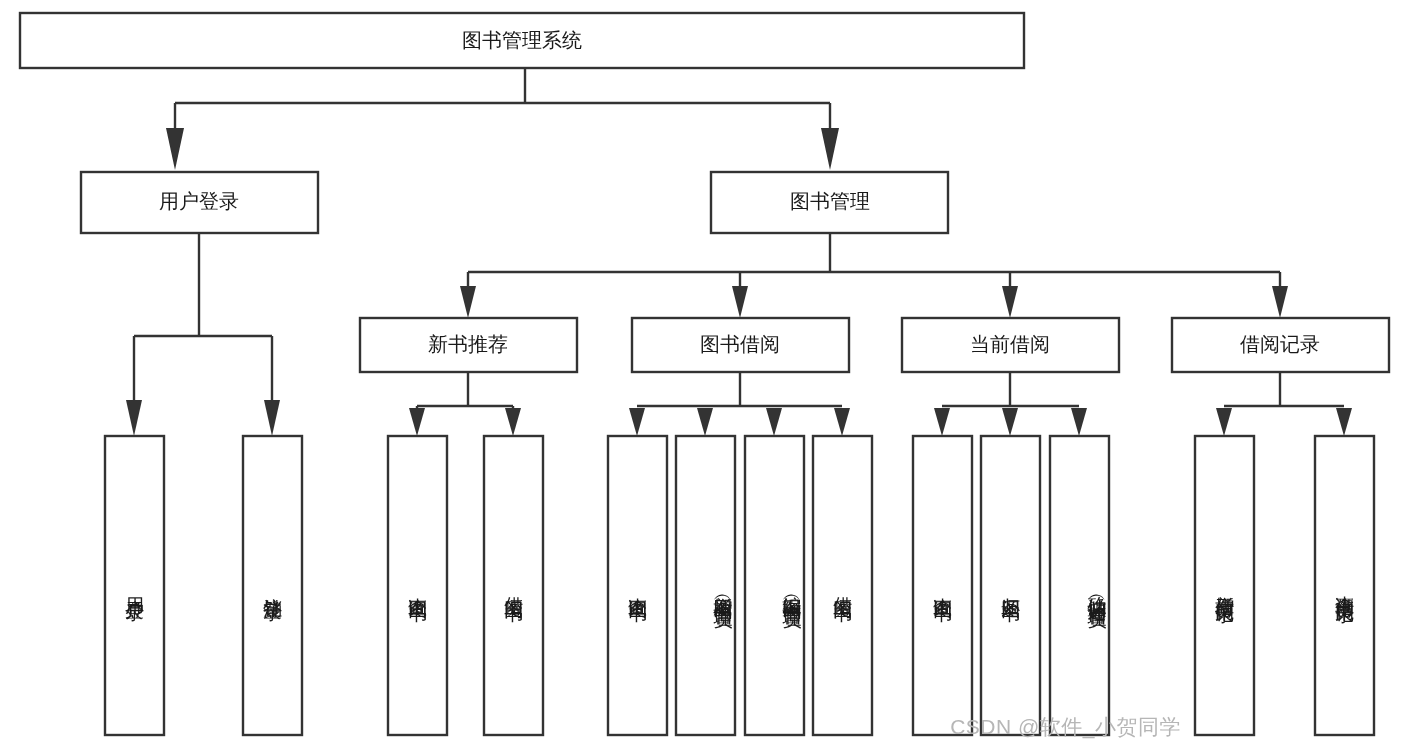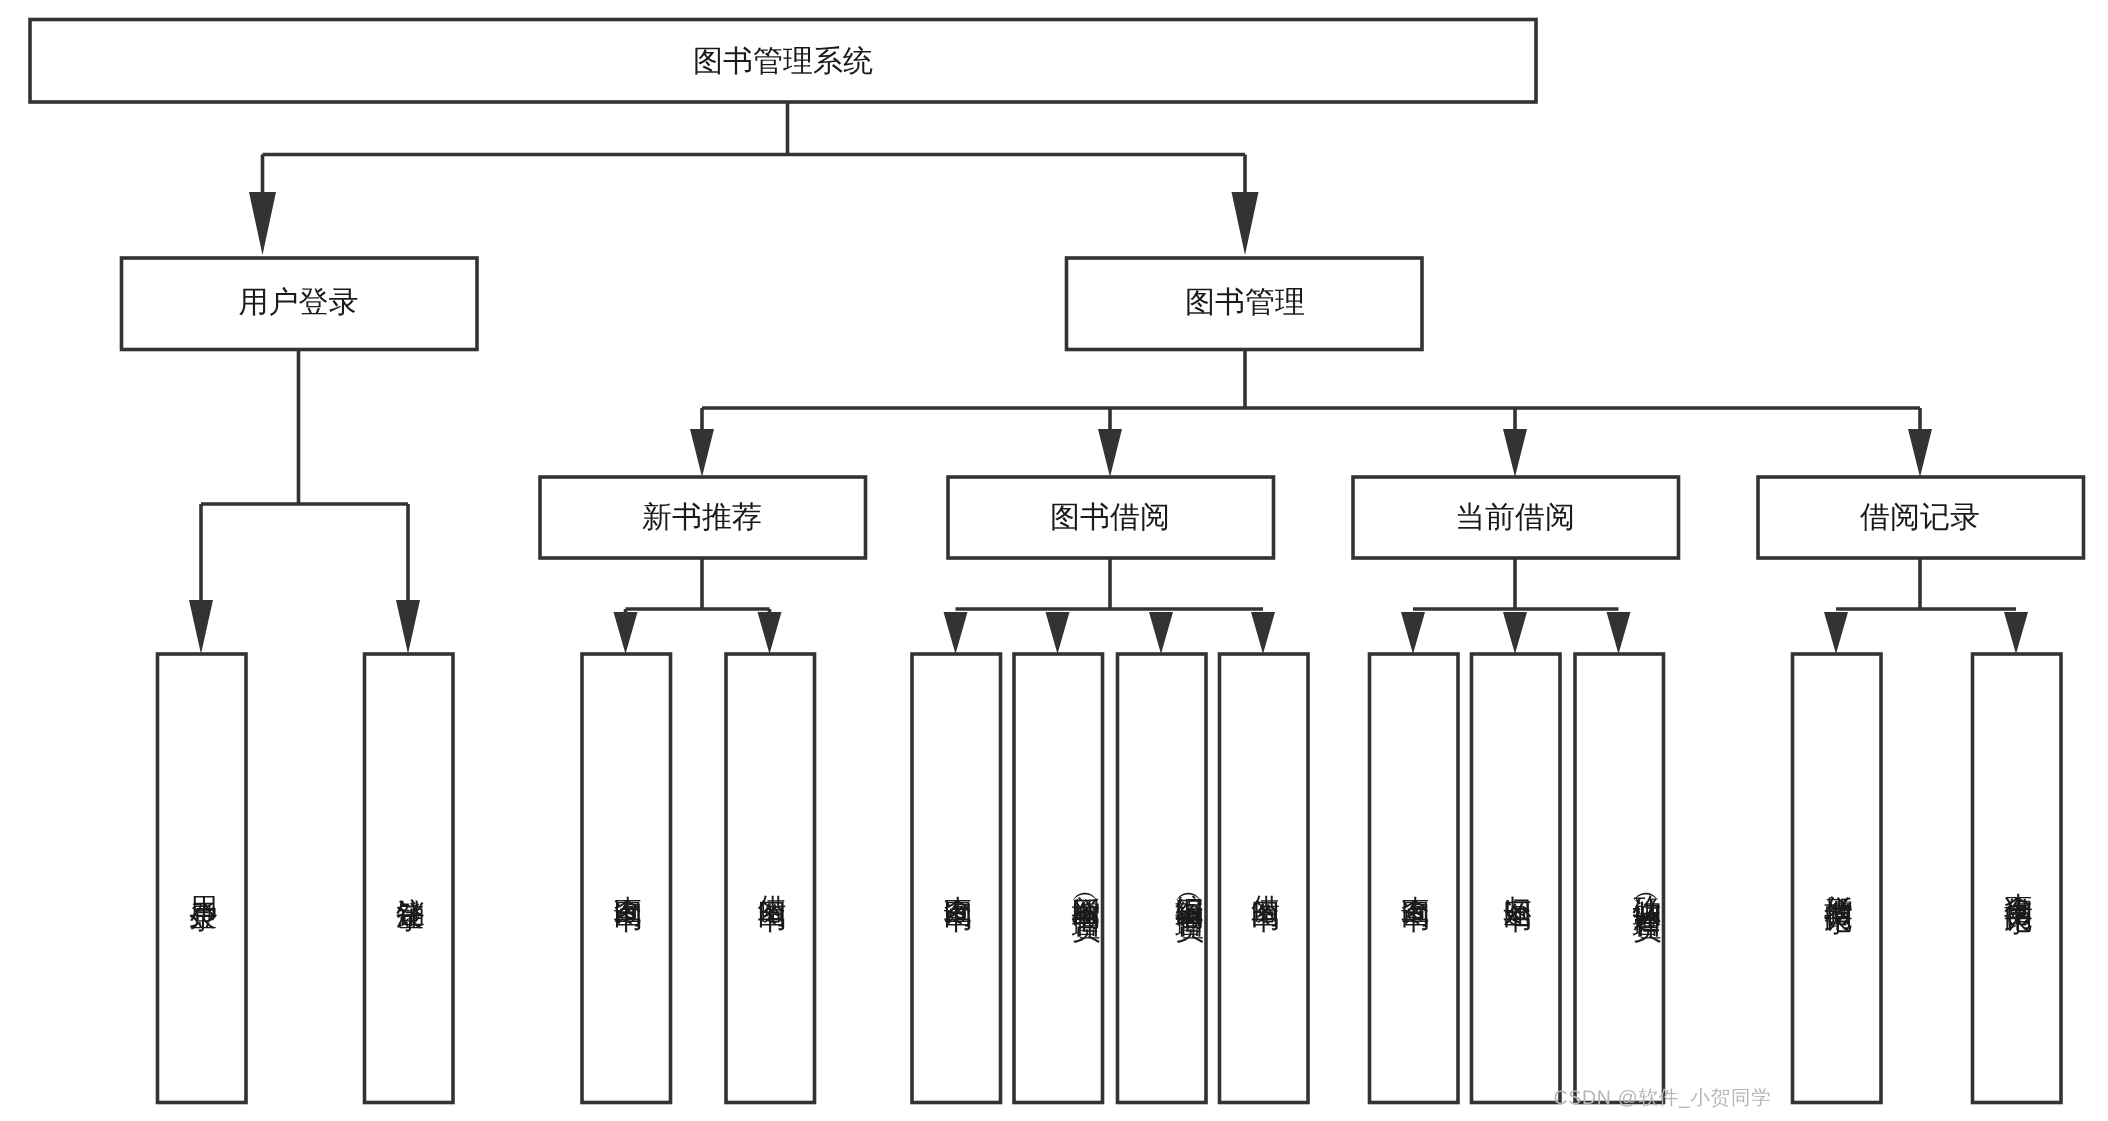--- a/index.html
+++ b/index.html
@@ -68,21 +68,21 @@
     white-space: nowrap;
   }
   .leaf-label.top-align {
     align-items: flex-start;
   }
   .watermark {
     position: absolute;
     right: 8px;
     bottom: 6px;
     font-family: "Liberation Sans", "DejaVu Sans", sans-serif;
-    font-size: 13px;
+    font-size: 21px;
     color: #b6b6b6;
     letter-spacing: 0.5px;
     user-select: none;
   }
 </style>
 </head>
 <body>
 
 <div id="diagram-root">
 

